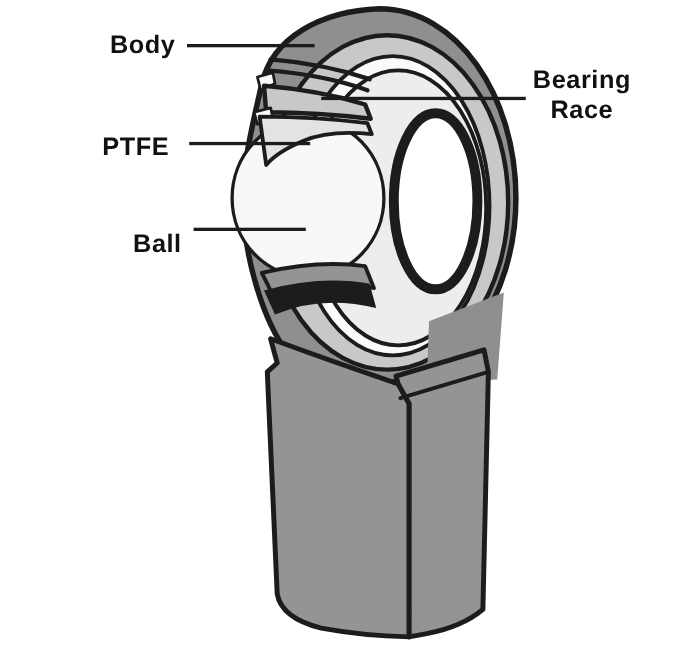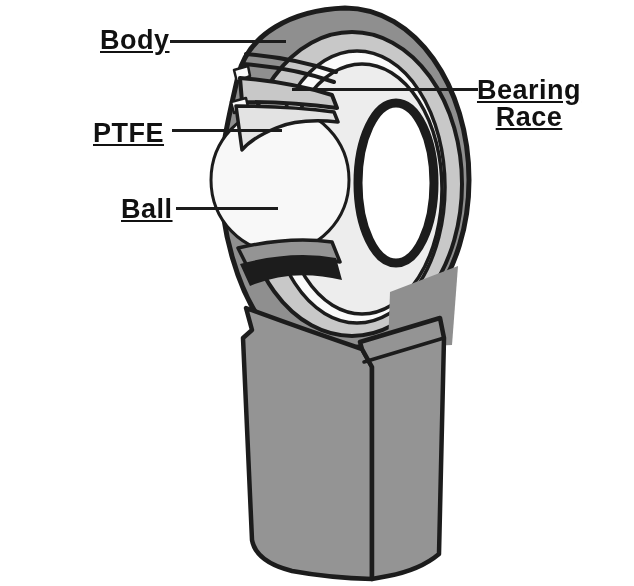--- a/index.html
+++ b/index.html
@@ -31,25 +31,24 @@
     stroke: var(--outline);
     stroke-linejoin: round;
     stroke-linecap: round;
   }
 
   
   .label {
     position: absolute;
     color: var(--label-text, #111);
     font-weight: bold;
-    font-size: 27px;
+    font-size: 23px;
     line-height: 27px;
     letter-spacing: 0.5px;
     white-space: nowrap;
-    text-decoration: underline;
   }
   .label.center { text-align: center; }
   .leader {
     position: absolute;
     height: 3px;
     background: var(--outline, #1c1c1c);
   }
 </style>
 </head>
 <body>
@@ -98,24 +97,24 @@
     <path class="nofill ol" stroke-width="3.5" d="M364,362 L444,338"></path>
   </svg>
 
   <div class="leader" style="left:170px; top:40px; width:116px;"></div>
   <div class="leader" style="left:292px; top:88px; width:186px;"></div>
   <div class="leader" style="left:172px; top:129px; width:110px;"></div>
   <div class="leader" style="left:176px; top:207px; width:102px;"></div>
 
   <div class="label" style="left:100px; top:27px;">Body</div>
 
-  <div class="label center" style="left:470px; top:77px; width:118px;text-align:center;">
+  <div class="label center" style="left:470px; top:59px; width:118px;text-align:center;">
     <div>Bearing</div>
     <div>Race</div>
   </div>
 
   <div class="label" style="left:93px; top:120px;">
     <div>PTFE</div>
   </div>
 
-  <div class="label" style="left:121px; top:196px;">Ball</div>
+  <div class="label" style="left:121px; top:208px;">Ball</div>
 
 </div>
 
 </body></html>

